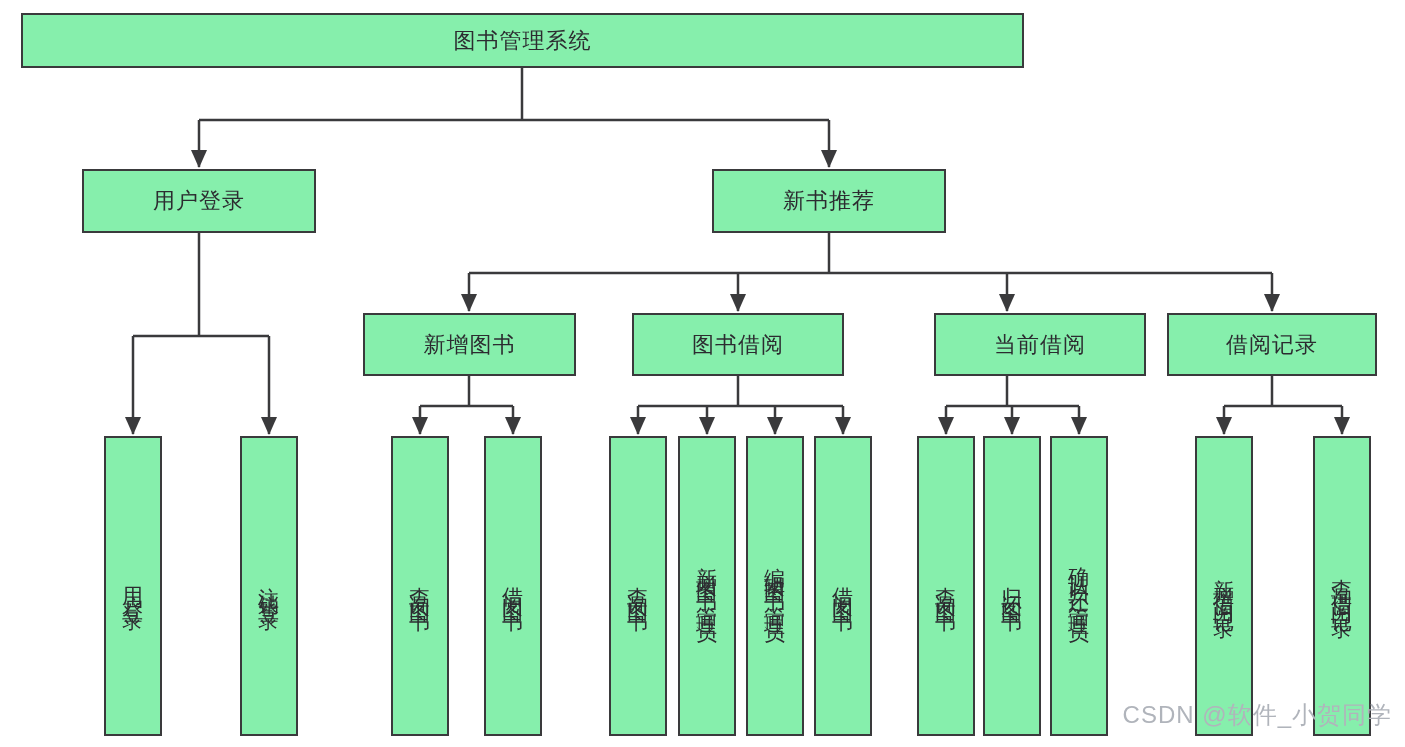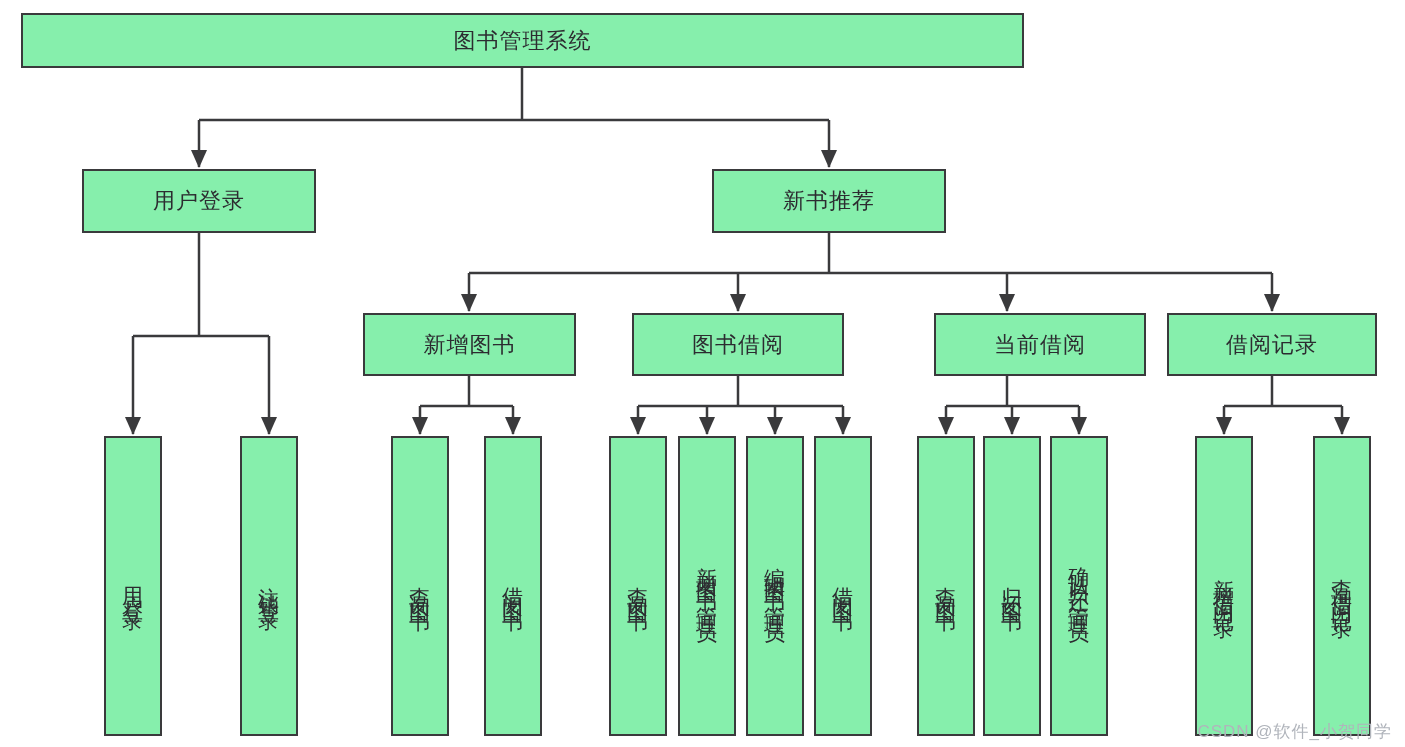--- a/index.html
+++ b/index.html
@@ -62,22 +62,22 @@
   #l-borrow2    { left: 814px; }
   #l-query3     { left: 917px; }
   #l-return     { left: 983px; }
   #l-confirm    { left: 1050px; }
   #l-add-rec    { left: 1195px; }
   #l-query-rec  { left: 1313px; }
 
   .watermark {
     position: absolute;
     right: 13px;
-    bottom: 4px;
-    font-size: 17px;
+    bottom: 16px;
+    font-size: 24px;
     color: #b0b4bb;
     letter-spacing: 1px;
     z-index: 3;
     white-space: nowrap;
   }
 </style>
 </head>
 <body>
 
 <div class="stage">

